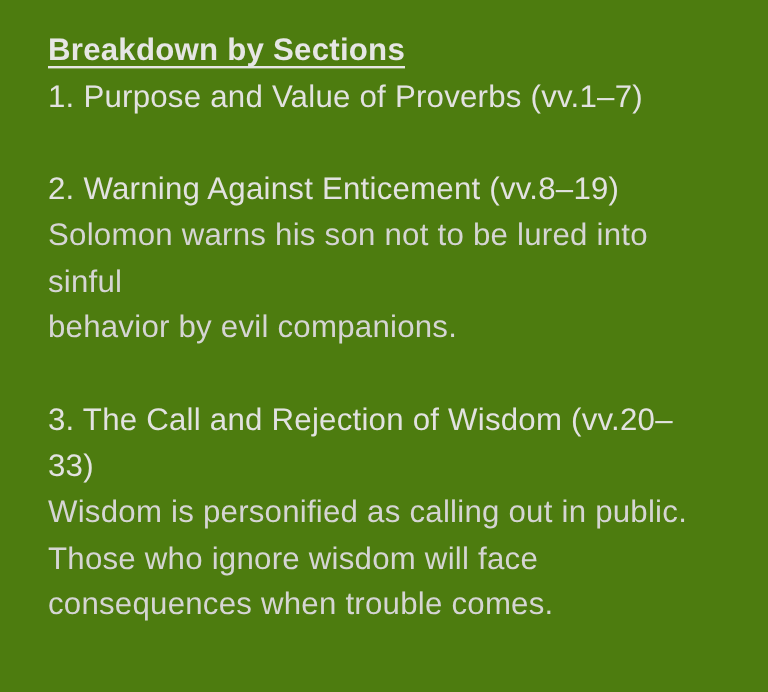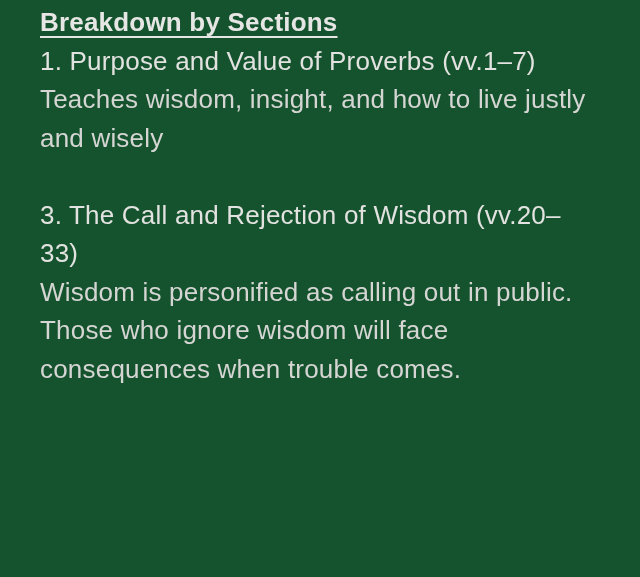--- a/index.html
+++ b/index.html
@@ -11,22 +11,22 @@
   }
 
   body {
     background: #060606;
     font-family: "Liberation Sans", sans-serif;
   }
 
   .page {
     width: 640px;
     height: 577px;
-    padding: 3px 38px 0 40px;
-    background: #14532d;
+    padding: 22px 38px 0 40px;
+    background: #4d7c0f;
   }
 
   .title {
     font-size: 26px;
     font-weight: 700;
     line-height: 38.5px;
     color: #e6e6e4;
     letter-spacing: 0.2px;
     text-decoration: underline;
     text-decoration-thickness: 2px;
@@ -58,24 +58,27 @@
 </style>
 </head>
 <body>
 
 <div class="page">
 
   <h1 class="title">Breakdown by Sections</h1>
 
   <section class="section">
     <h2 class="heading">1. Purpose and Value of Proverbs (vv.1–7)</h2>
-    <p class="body-text">Teaches wisdom, insight, and how to live justly
-and wisely</p>
   </section>
 
+  <section class="section">
+    <h2 class="heading">2. Warning Against Enticement (vv.8–19)</h2>
+    <p class="body-text">Solomon warns his son not to be lured into sinful
+behavior by evil companions.</p>
+  </section>
 
   <section class="section">
     <h2 class="heading">3. The Call and Rejection of Wisdom (vv.20–
 33)</h2>
     <p class="body-text">Wisdom is personified as calling out in public.
 Those who ignore wisdom will face
 consequences when trouble comes.</p>
   </section>
 
 </div>

